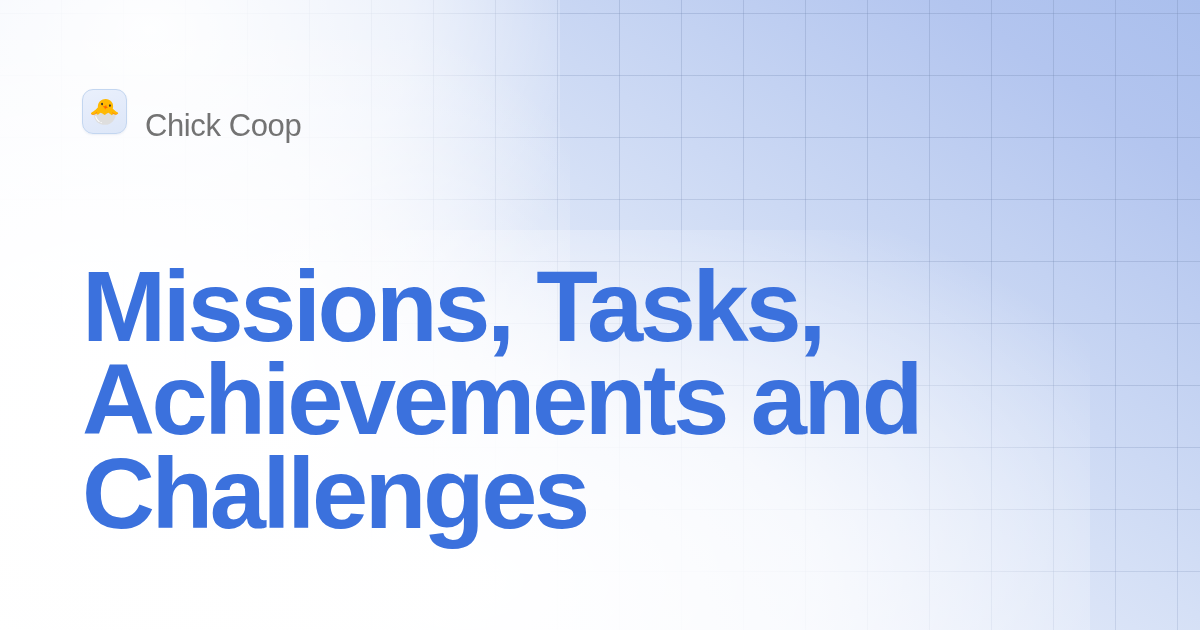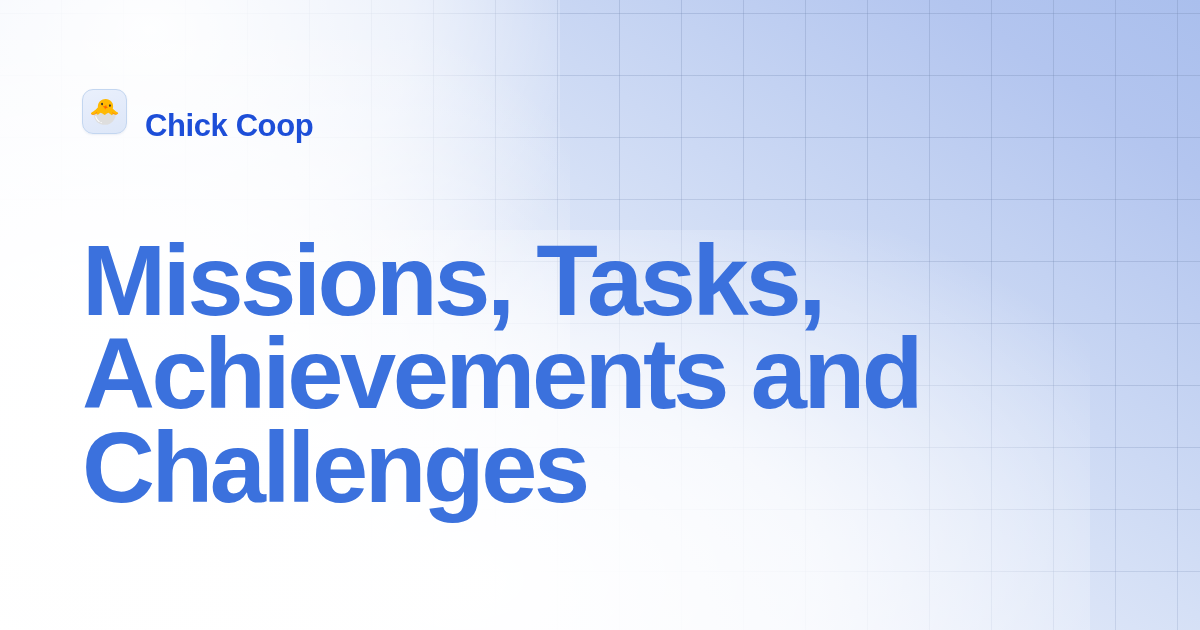--- a/index.html
+++ b/index.html
@@ -113,33 +113,33 @@
     display:flex;
     align-items:center;
     justify-content:center;
     font-size:25px;
     line-height:1;
     font-family:"DejaVu Sans", sans-serif;
     user-select:none;
   }
   .brand-name{
     font-size:31px;
-    font-weight:700;
+    font-weight:400;
     letter-spacing:-0.4px;
-    color:#1d4ed8;
+    color:#737373;
     white-space:nowrap;
     line-height:1;
     margin-top:28px;
   }
 
   
   .headline{
     position:absolute;
     left:82px;
-    top:234px;
+    top:260px;
     width:1000px;
     font-size:101px;
     font-weight:700;
     line-height:0.925;
     letter-spacing:-3.4px;
     color:#3b71dd;
     white-space:pre-wrap;
   }
 </style>
 </head>

